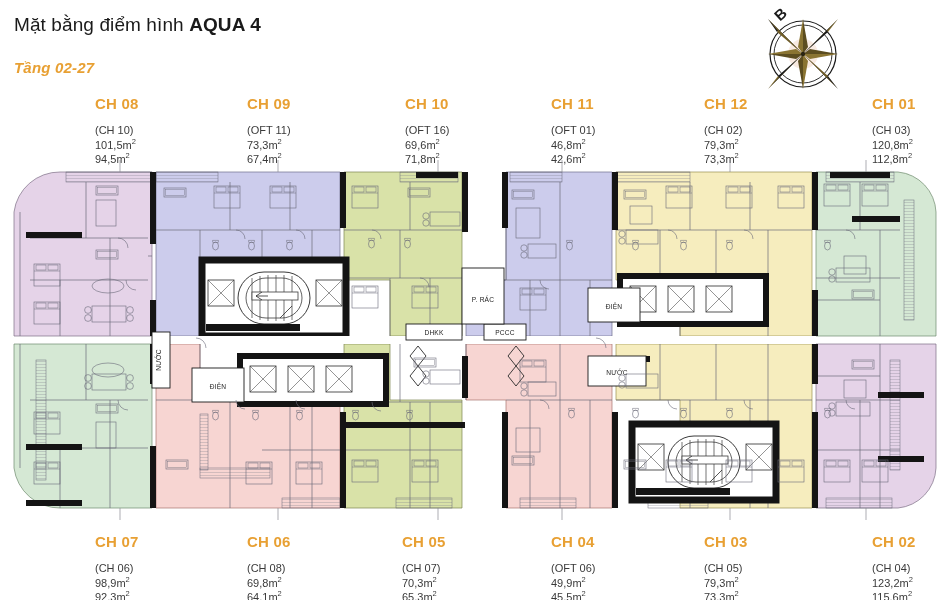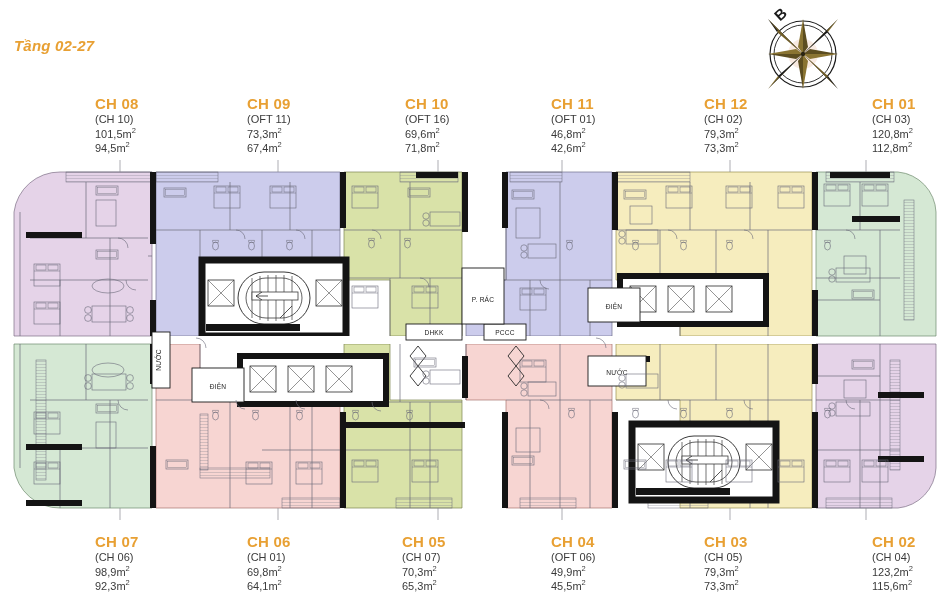--- a/index.html
+++ b/index.html
@@ -11,35 +11,36 @@
   #main-title{font-size:19px;font-weight:400;color:#1a1a1a;letter-spacing:.1px;white-space:nowrap;}
   #main-title .strong{font-weight:bold;}
   #sub-title{font-size:15px;font-style:italic;font-weight:bold;color:#e8a033;margin-top:23px;letter-spacing:.2px;}
 
   
   #compass{position:absolute;left:748px;top:2px;width:98px;height:98px;}
 
   
   .unit-label{position:absolute;width:120px;line-height:1.14;}
   .unit-label .code{font-size:15px;font-weight:bold;color:#e8a033;letter-spacing:.2px;}
-  .unit-label .alt{font-size:11px;color:#3a3a3a;margin-top:1px;}
+  .unit-label .alt{font-size:11px;color:#3a3a3a;margin-top:12px;}
   .unit-label .area{font-size:11px;color:#3a3a3a;margin-top:1px;}
   .unit-label .area sup{font-size:7.5px;vertical-align:super;}
 
   
   #plan{position:absolute;left:0;top:160px;width:950px;height:360px;}
   #plan svg{display:block;}
 
   .lbl{font-family:"Liberation Sans","DejaVu Sans",sans-serif;font-size:6.6px;
        fill:#1a1a1a;text-anchor:middle;letter-spacing:.2px;}
 </style>
 </head>
 <body>
 
 <div id="title-block">
+  <div id="main-title"><span>Mặt bằng điểm hình </span><span class="strong">AQUA 4</span></div>
   <div id="sub-title">Tầng 02-27</div>
 </div>
 
 <div id="compass">
   <svg viewBox="0 0 98 98" width="98" height="98">
     <circle cx="55" cy="52" r="33" fill="none" stroke="#1a1a1a" stroke-width="1.2"></circle>
     <circle cx="55" cy="52" r="29" fill="none" stroke="#1a1a1a" stroke-width="0.9"></circle>
     <circle cx="55" cy="52" r="15" fill="#f3d9c9" opacity="0.55"></circle>
 
     <polygon points="55,52 20,17 29,30 30,29" fill="#1a1a1a"></polygon>
@@ -102,21 +103,21 @@
 </div>
 
 <div class="unit-label" style="left:95px;top:533px;">
   <div class="code">CH 07</div>
   <div class="alt">(CH 06)</div>
   <div class="area"><span>98,9m</span><sup>2</sup></div>
   <div class="area"><span>92,3m</span><sup>2</sup></div>
 </div>
 <div class="unit-label" style="left:247px;top:533px;">
   <div class="code">CH 06</div>
-  <div class="alt">(CH 01)</div>
+  <div class="alt">(CH 08)</div>
   <div class="area"><span>69,8m</span><sup>2</sup></div>
   <div class="area"><span>64,1m</span><sup>2</sup></div>
 </div>
 <div class="unit-label" style="left:402px;top:533px;">
   <div class="code">CH 05</div>
   <div class="alt">(CH 07)</div>
   <div class="area"><span>70,3m</span><sup>2</sup></div>
   <div class="area"><span>65,3m</span><sup>2</sup></div>
 </div>
 <div class="unit-label" style="left:551px;top:533px;">

